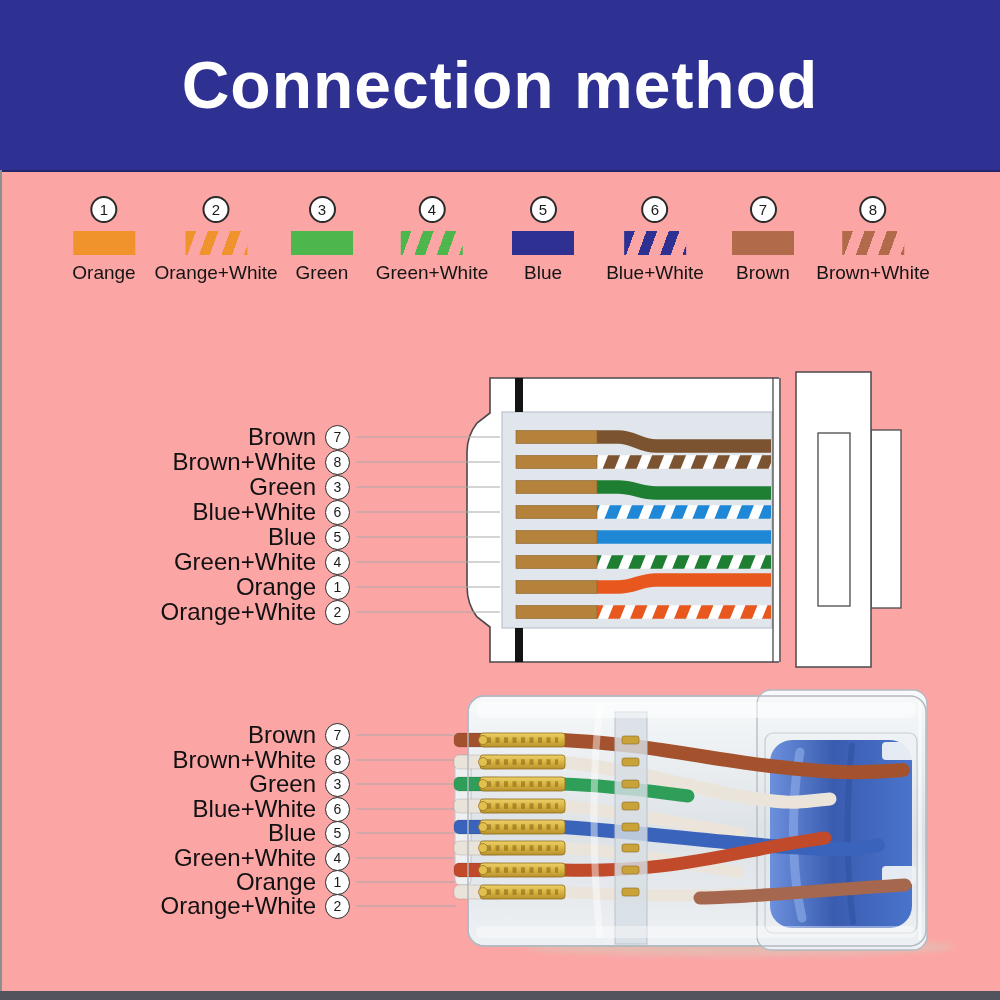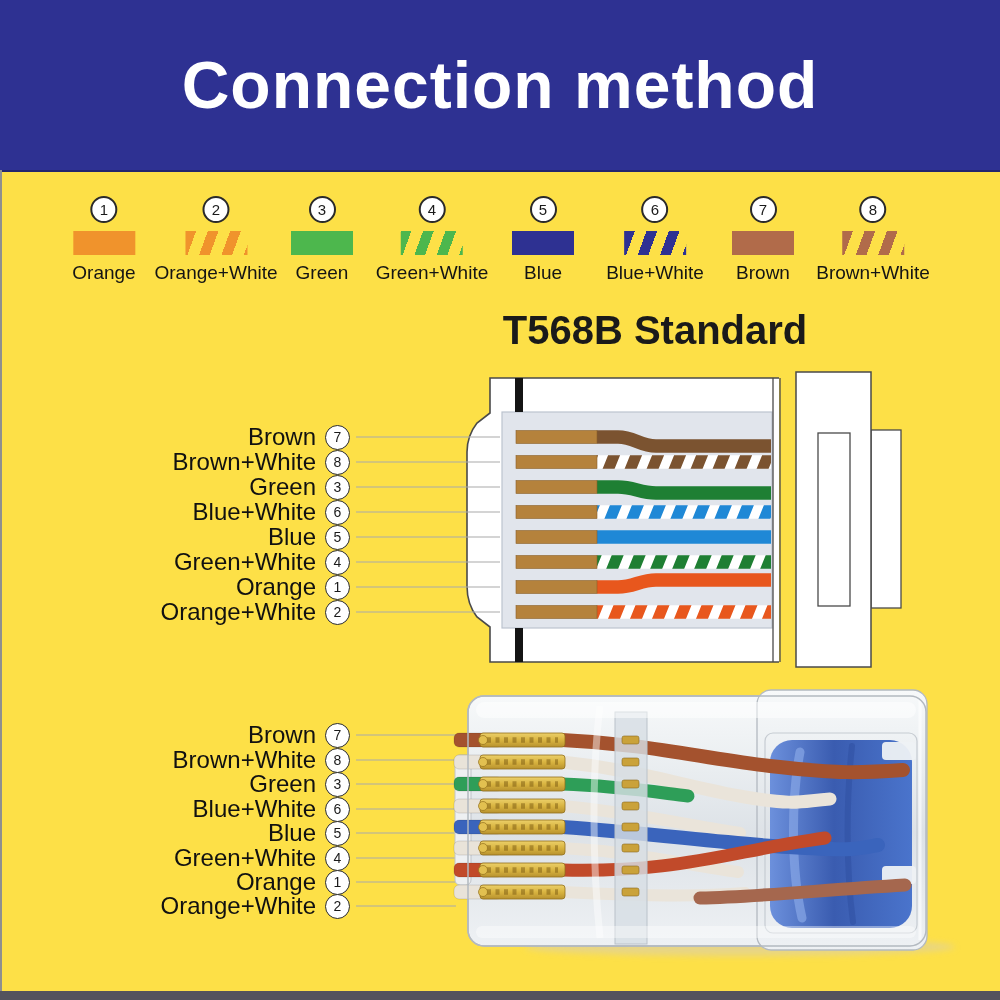--- a/index.html
+++ b/index.html
@@ -1,16 +1,16 @@
 <!DOCTYPE html>
 <html><head>
 <meta charset="utf-8">
 <style>
   html,body{margin:0;padding:0;background:#fff;}
-  .page{position:relative;width:1000px;height:1000px;background:#fde047;overflow:hidden;
+  .page{position:relative;width:1000px;height:1000px;background:#fca5a5;overflow:hidden;
         font-family:"Liberation Sans",sans-serif;color:#151515;}
   .header{position:absolute;left:0;top:0;width:1000px;height:170px;background:#2e3192;
           border-bottom:2px solid #23266e;display:flex;align-items:center;justify-content:center;}
   .header h1{margin:0;color:#ffffff;font-size:66px;font-weight:bold;letter-spacing:1px;}
   .left-edge{position:absolute;left:0;top:170px;width:2px;height:830px;background:#8f8f8f;}
   .bottom-bar{position:absolute;left:0;top:991px;width:1000px;height:9px;background:#53535d;}
   .legend{position:absolute;left:0;top:196px;width:1000px;height:100px;}
   .legend-item{position:absolute;transform:translateX(-50%);display:flex;flex-direction:column;
                align-items:center;white-space:nowrap;}
   .circ{box-sizing:border-box;width:27px;height:27px;border:2px solid #2a2a2a;border-radius:50%;
@@ -72,21 +72,20 @@
         <div class="legend-swatch" style="background: rgb(177, 107, 74);"></div>
         <div class="legend-label">Brown</div>
       </div>
       <div class="legend-item" style="left: 873px; top: 0px;">
         <div class="circ">8</div>
         <div class="legend-swatch" style="background: repeating-linear-gradient(110deg, rgb(177, 107, 74) 0px, rgb(177, 107, 74) 10px, rgba(0, 0, 0, 0) 10px, rgba(0, 0, 0, 0) 21px);"></div>
         <div class="legend-label">Brown+White</div>
       </div>
     </div>
 
-  <div class="d1-title">T568B Standard</div>
 
   <svg class="layer" id="svg-d1" style="top:360px" width="1000" height="320" viewBox="0 360 1000 320">
     <defs id="d1-defs">
         <pattern id="st-brown" width="22" height="20" patternUnits="userSpaceOnUse" patternTransform="skewX(-22)">
           <rect x="0" y="0" width="22" height="20" fill="#ffffff"></rect>
           <rect x="0" y="0" width="12" height="20" fill="#7b5330"></rect>
         </pattern>
         <pattern id="st-green" width="22" height="20" patternUnits="userSpaceOnUse" patternTransform="skewX(-22)">
           <rect x="0" y="0" width="22" height="20" fill="#ffffff"></rect>
           <rect x="0" y="0" width="12" height="20" fill="#1e7f33"></rect>

